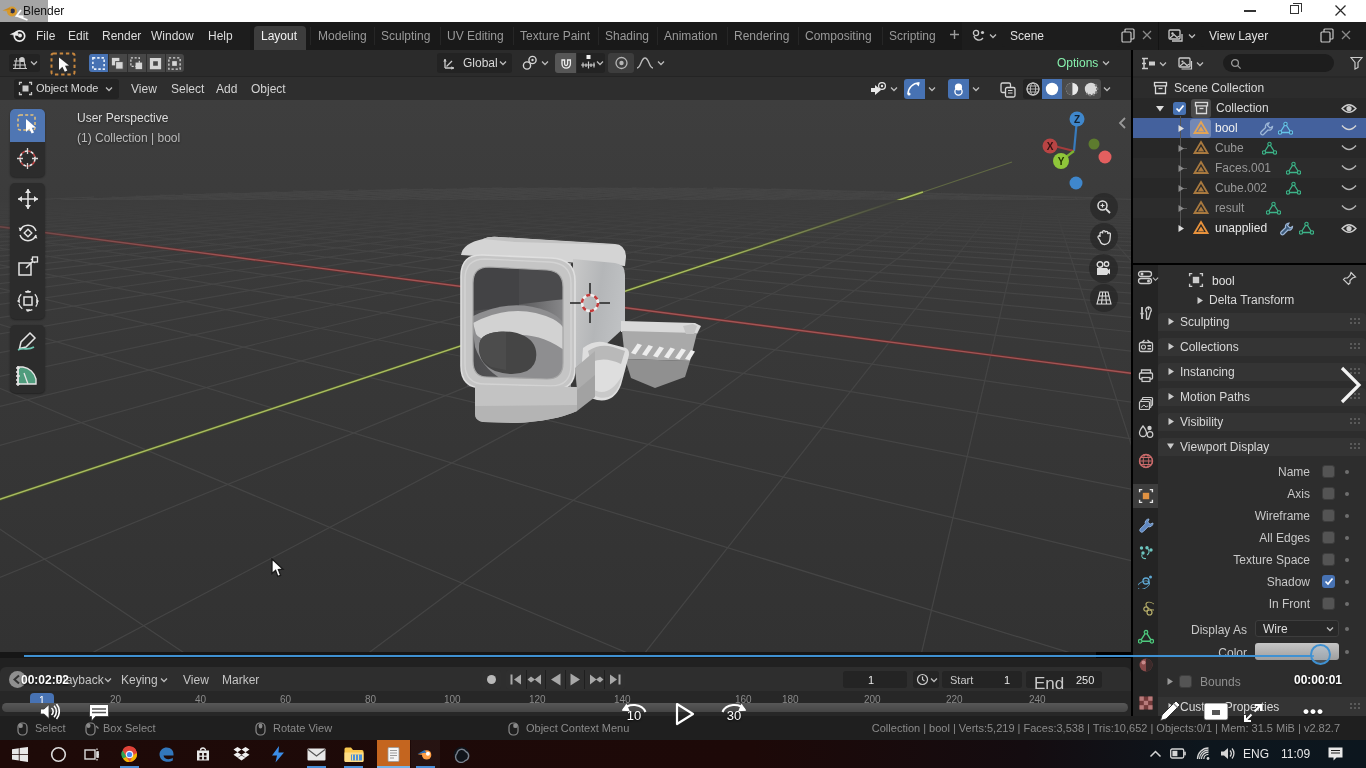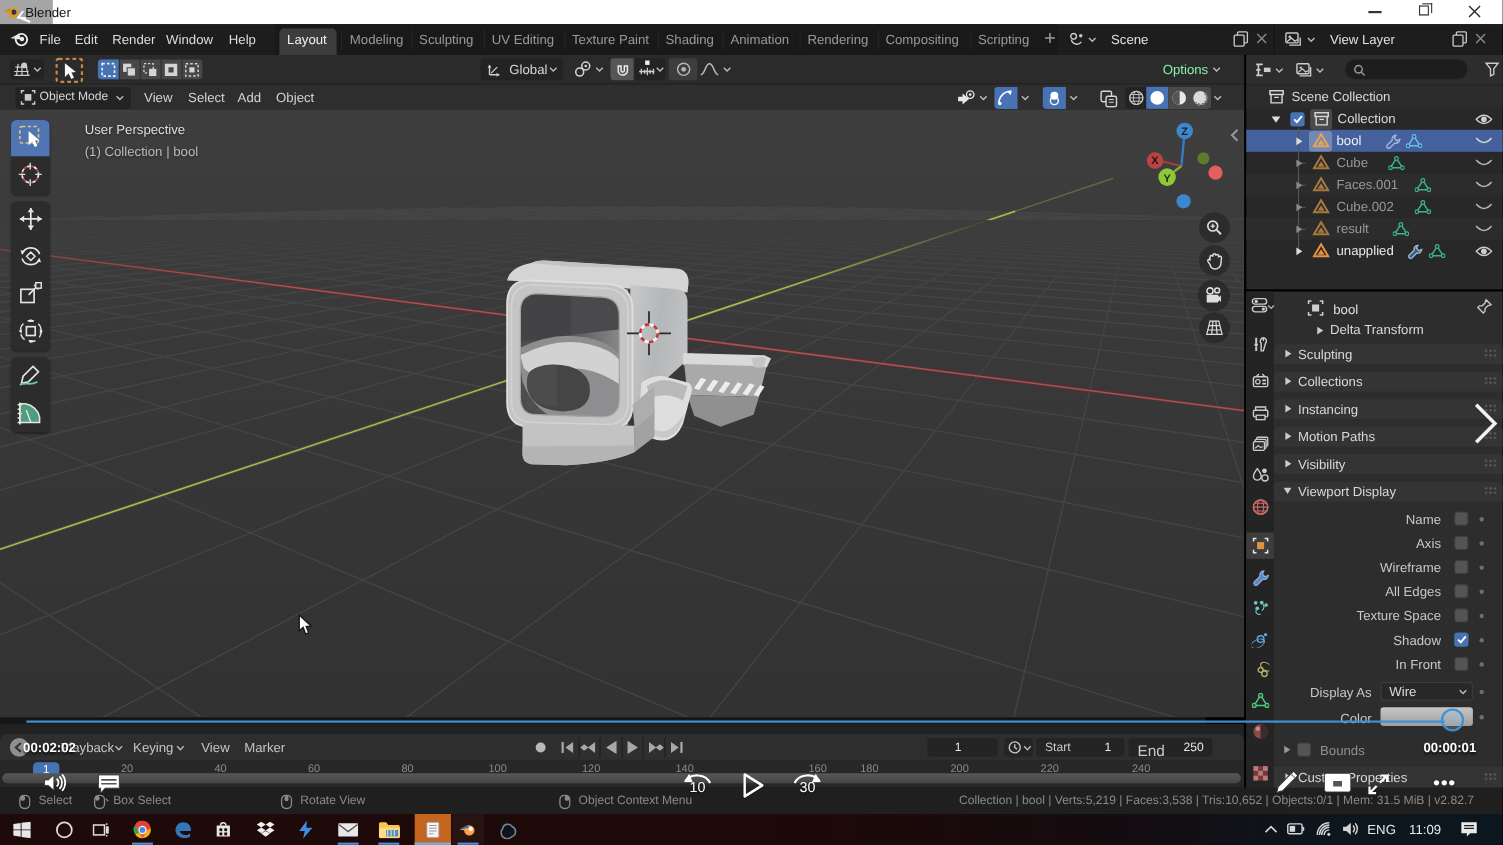--- a/index.html
+++ b/index.html
@@ -583,21 +583,21 @@
         <circle cx="6.5" cy="6.5" r="5" fill="none" stroke="#ccc" stroke-width="1.2"></circle>
         <path d="M6.5 3.5 v3 l2 1.5" stroke="#ccc" stroke-width="1.2" fill="none"></path>
       </svg>
     <svg class="abs" style="left:930px;top:19px;" width="8" height="6" viewBox="0 0 8 6">
         <path d="M1 1.5 L4 4.5 L7 1.5" stroke="#bbb" stroke-width="1.3" fill="none"></path>
       </svg>
     <div class="abs" style="left:942px;top:13px;width:80px;height:17px;background:#242424;border-radius:3px;"></div>
     <div class="abs txt" style="left:950px;top:15.5px;color:#c9c9c9;font-size:11px;">Start</div>
     <div class="abs txt" style="left:1004px;top:15.5px;color:#e8e8e8;font-size:11px;">1</div>
     <div class="abs" style="left:1026px;top:13px;width:76px;height:17px;background:#242424;border-radius:3px;"></div>
-    <div class="abs txt" style="left:1034px;top:15.5px;color:#c9c9c9;font-size:14px;">End</div>
+    <div class="abs txt" style="left:1034px;top:15.5px;color:#c9c9c9;font-size:17px;">End</div>
     <div class="abs txt" style="left:1076px;top:15.5px;color:#e8e8e8;font-size:11px;">250</div>
 
     <div class="abs" style="top:36px;left:0;width:1131px;height:12px;font-size:10px;color:#8a8a8a;">
       <span class="abs" style="left:110px;">20</span>
         <span class="abs" style="left:195px;">40</span>
       <span class="abs" style="left:280px;">60</span>
         <span class="abs" style="left:365px;">80</span>
       <span class="abs" style="left:444px;">100</span>
         <span class="abs" style="left:529px;">120</span>
       <span class="abs" style="left:614px;">140</span>

